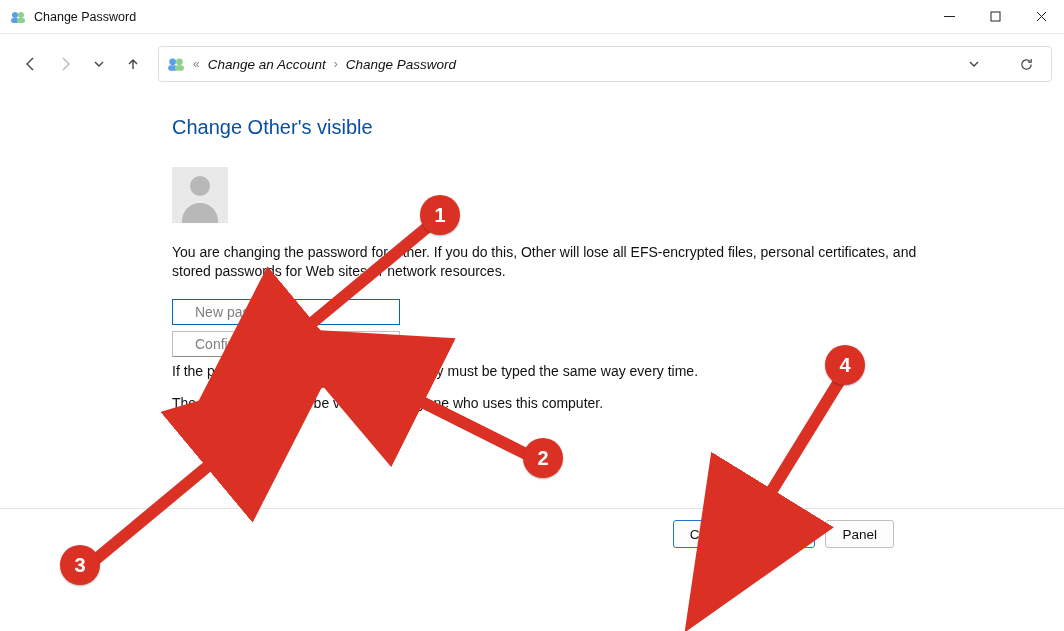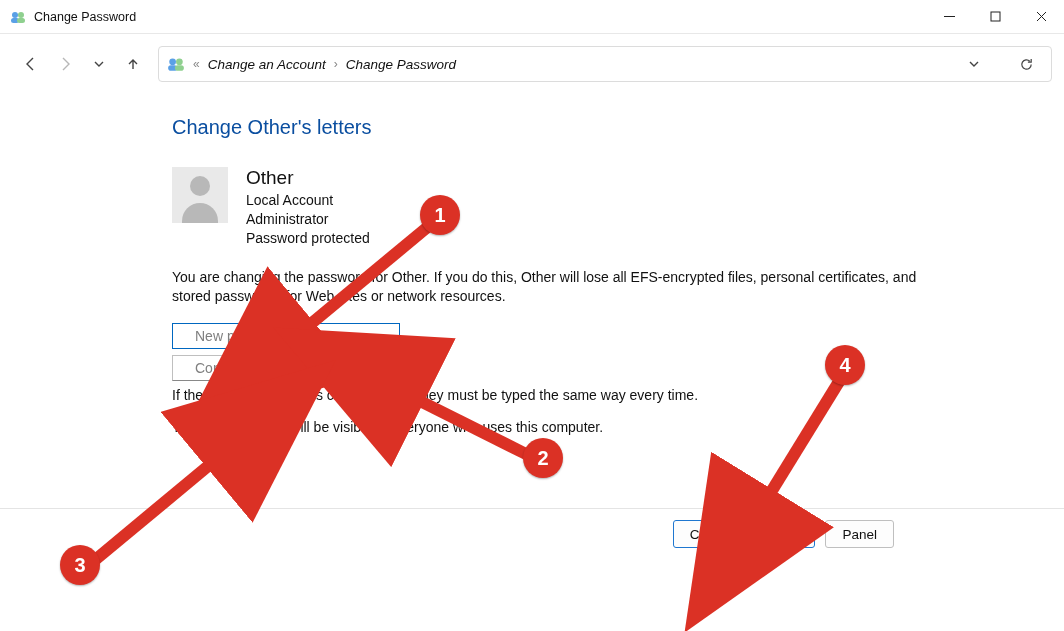--- a/index.html
+++ b/index.html
@@ -146,32 +146,26 @@
             <path d="M13 8a5 5 0 1 1-1.5-3.6M13 2v3.5H9.5" fill="none" stroke="currentColor" stroke-width="1.3"></path>
           </svg>
       </span>
     </span>
   </div>
 
 </div>
 
 <div class="content">
   <div class="inner">
-    <h1 class="page-title">Change Other's letters</h1>
+    <h1 class="page-title">Change Other's visible</h1>
 
     <div class="acct-row">
       <div class="avatar">
         <div class="head"></div>
           <div class="body"></div>
-      </div>
-      <div class="acct-meta">
-        <div class="acct-name">Other</div>
-        <div class="acct-line">Local Account</div>
-        <div class="acct-line">Administrator</div>
-        <div class="acct-line">Password protected</div>
       </div>
     </div>
 
     <p class="warn">You are changing the password for Other. If you do this, Other will lose all EFS-encrypted files, personal certificates, and stored passwords for Web sites or network resources.</p>
 
     <div class="field focused">
       <input type="password" placeholder="New password" style="">
     </div>
     <div class="field">
       <input type="password" placeholder="Confirm new password" style="">

